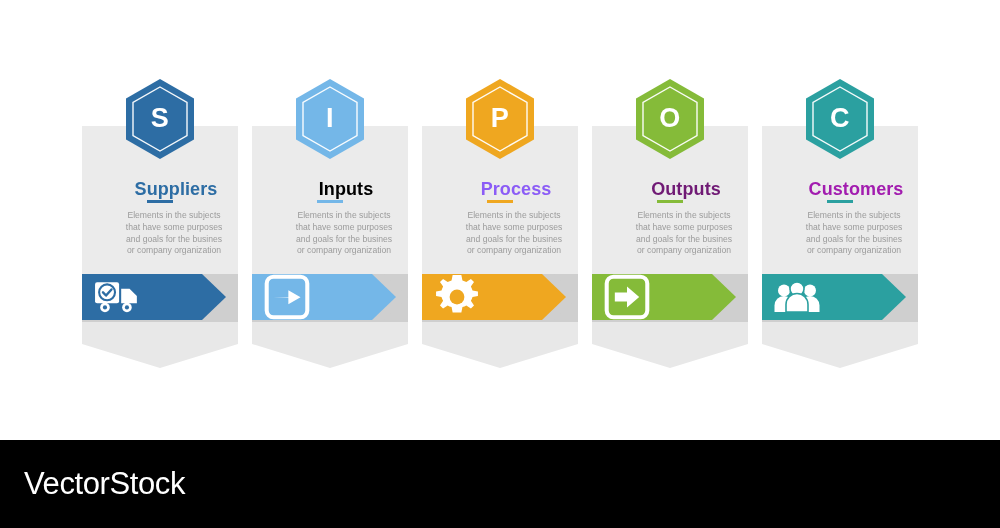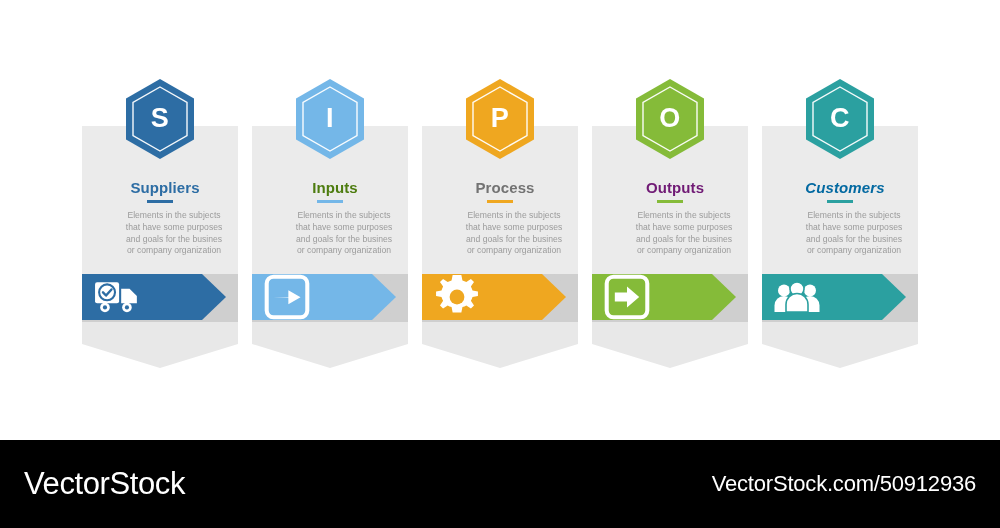--- a/index.html
+++ b/index.html
@@ -67,24 +67,24 @@
     left:0; top:48px;
     width:156px;
     height:242px;
     z-index:1;
   }
   .panel-bg { display:block; width:156px; height:242px; }
 
   
   .title {
     position:absolute;
-    left:5px; top:101px;
+    left:16px; top:101px;
     width:156px;
     text-align:center;
-    font-size:15px;
+    font-size:18px;
     font-weight:bold;
     letter-spacing:0.1px;
     z-index:3;
   }
   .divider {
     position:absolute;
     left:50%; top:122px;
     transform:translateX(-50%);
     width:26px; height:3px;
     z-index:3;
@@ -204,21 +204,21 @@
       <path d="M0 196 H156 V218 L78 242 L0 218 Z" fill="#e8e8e8"></path>
     </svg>
           </div>
           <div class="hex-wrap">
             <svg viewBox="0 0 72 82">
       <path d="M36 1 L70 20.5 V61.5 L36 81 L2 61.5 V20.5 Z" fill="#74b7e8"></path>
       <path d="M36 9 L63 24.5 V57.5 L36 73 L9 57.5 V24.5 Z" fill="none" stroke="#ffffff" stroke-width="1.4" opacity="0.95"></path>
     </svg>
     <div class="hex-letter">I</div>
           </div>
-          <div class="title" style="color: #4d7c0f;">Inputs</div>
+          <div class="title" style="color: #000000;">Inputs</div>
           <div class="divider" style="background: rgb(116, 183, 232);"></div>
           <div class="desc">
             <span>Elements in the subjects</span>
             <span>that have some purposes</span>
             <span>and goals for the  busines</span>
             <span>or company organization</span>
           </div>
           <div class="band">
             <svg viewBox="0 0 156 46" preserveAspectRatio="none">
       <path d="M0 0 H132 L156 23 L132 46 H0 Z" fill="#cfcfcf"></path>
@@ -241,21 +241,21 @@
       <path d="M0 196 H156 V218 L78 242 L0 218 Z" fill="#e8e8e8"></path>
     </svg>
           </div>
           <div class="hex-wrap">
             <svg viewBox="0 0 72 82">
       <path d="M36 1 L70 20.5 V61.5 L36 81 L2 61.5 V20.5 Z" fill="#efa720"></path>
       <path d="M36 9 L63 24.5 V57.5 L36 73 L9 57.5 V24.5 Z" fill="none" stroke="#ffffff" stroke-width="1.4" opacity="0.95"></path>
     </svg>
     <div class="hex-letter">P</div>
           </div>
-          <div class="title" style="color: #737373;">Process</div>
+          <div class="title" style="color: #8b5cf6;">Process</div>
           <div class="divider" style="background: rgb(239, 167, 32);"></div>
           <div class="desc">
             <span>Elements in the subjects</span>
             <span>that have some purposes</span>
             <span>and goals for the  busines</span>
             <span>or company organization</span>
           </div>
           <div class="band">
             <svg viewBox="0 0 156 46" preserveAspectRatio="none">
       <path d="M0 0 H132 L156 23 L132 46 H0 Z" fill="#cfcfcf"></path>
@@ -313,21 +313,21 @@
       <path d="M0 196 H156 V218 L78 242 L0 218 Z" fill="#e8e8e8"></path>
     </svg>
           </div>
           <div class="hex-wrap">
             <svg viewBox="0 0 72 82">
       <path d="M36 1 L70 20.5 V61.5 L36 81 L2 61.5 V20.5 Z" fill="#2ba0a0"></path>
       <path d="M36 9 L63 24.5 V57.5 L36 73 L9 57.5 V24.5 Z" fill="none" stroke="#ffffff" stroke-width="1.4" opacity="0.95"></path>
     </svg>
     <div class="hex-letter">C</div>
           </div>
-          <div class="title" style="color: #0369a1; font-style: italic;">Customers</div>
+          <div class="title" style="color: #a21caf;">Customers</div>
           <div class="divider" style="background: rgb(43, 160, 160);"></div>
           <div class="desc">
             <span>Elements in the subjects</span>
             <span>that have some purposes</span>
             <span>and goals for the  busines</span>
             <span>or company organization</span>
           </div>
           <div class="band">
             <svg viewBox="0 0 156 46" preserveAspectRatio="none">
       <path d="M0 0 H132 L156 23 L132 46 H0 Z" fill="#cfcfcf"></path>
@@ -343,16 +343,15 @@
         <path d="M12 31 v-7.5 a11 11 0 0 1 22 0 V31 z" fill="white" stroke="#2ba0a0" stroke-width="1.6"></path>
       </svg>
             </div>
           </div>
         </div>
       </div>
   </div>
 
   <div id="footer">
     <div id="brand">VectorStock</div>
-    <div id="wm-url">VectorStock.com/50912936</div>
   </div>
 
 </div>
 
 </body></html>

